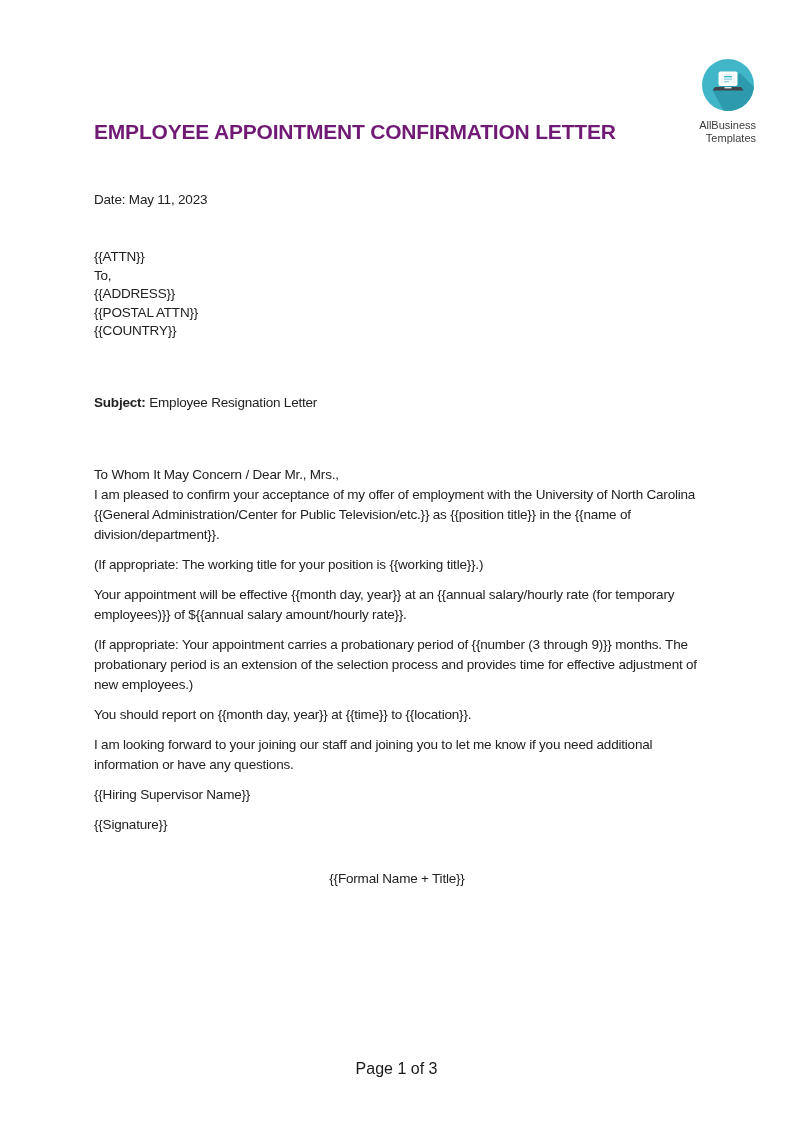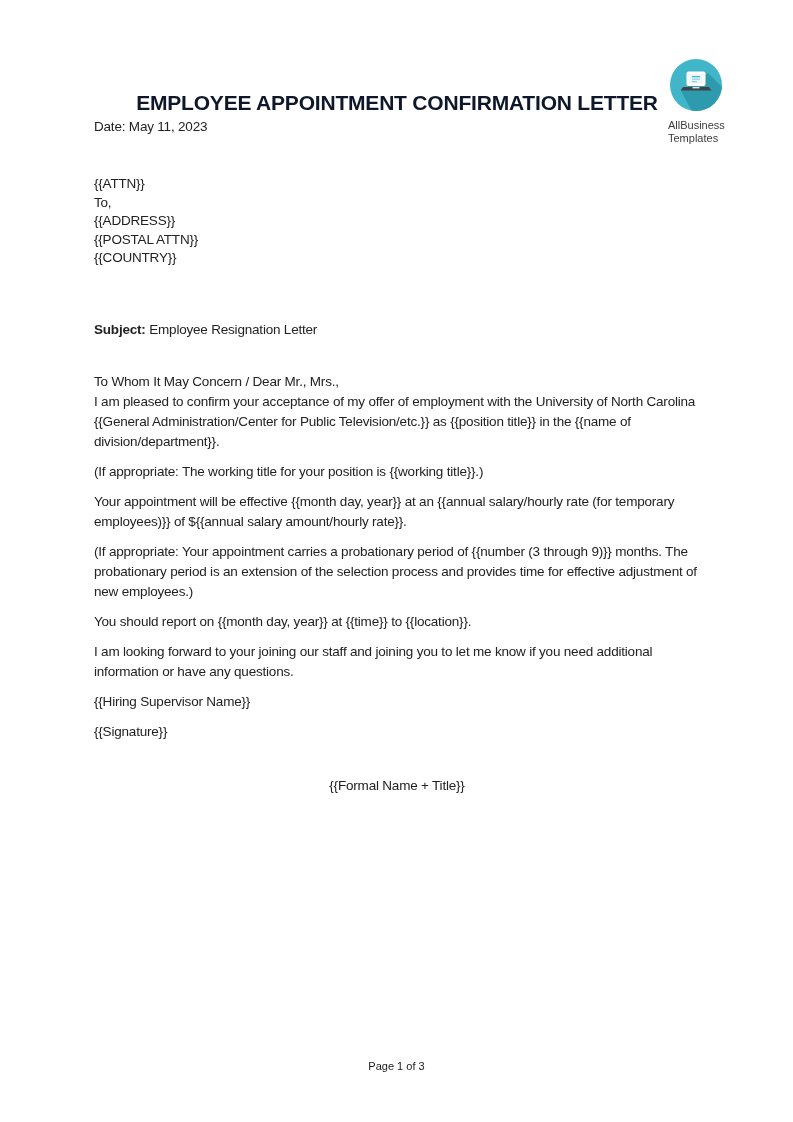--- a/index.html
+++ b/index.html
@@ -19,29 +19,29 @@
   .content {
     position: absolute;
     left: 94px;
     width: 606px;
     top: 0;
     font-size: 13.5px;
     letter-spacing: -0.2px;
     line-height: 20px;
   }
   .doc-title {
-    margin: 89px 0 0 0;
+    margin: 118px 0 0 0;
     font-size: 21px;
     font-weight: bold;
-    color: #0f172a;
+    color: #701a75;
     letter-spacing: -0.2px;
-    text-align: center;
     line-height: 28px;
   }
   .date-line {
+    margin-top: 44px;
   }
   .recipient-block {
     margin-top: 38px;
     line-height: 18.5px;
   }
   .subject-line {
     margin-top: 52px;
   }
   .subject-line .lbl {
     font-weight: bold;
@@ -54,36 +54,36 @@
   }
   p.sig-gap {
     margin-top: 34px;
     text-align: center;
   }
   .logo {
     position: absolute;
     left: 668px;
     top: 57px;
     width: 88px;
-    text-align: left;
+    text-align: right;
   }
   .logo-text {
     margin-top: 2px;
     font-size: 11px;
     line-height: 13px;
     color: #3c3c3c;
     letter-spacing: 0;
   }
   .footer {
     position: absolute;
     top: 1060px;
     left: 0;
     width: 100%;
     text-align: center;
-    font-size: 11px;
+    font-size: 16px;
     color: #1a1a1a;
   }
 </style>
 </head>
 <body>
 
 <div class="page">
 
   <div class="logo">
     <svg width="56" height="56" viewBox="0 0 56 56">
@@ -118,21 +118,21 @@
     <div class="recipient-block">
       <div>{{ATTN}}</div>
       <div>To,</div>
       <div>{{ADDRESS}}</div>
       <div>{{POSTAL ATTN}}</div>
       <div>{{COUNTRY}}</div>
     </div>
 
     <div class="subject-line"><span class="lbl">Subject:</span> <span>Employee Resignation Letter</span></div>
 
-    <p class="para" style="margin-top:32px">To Whom It May Concern / Dear Mr., Mrs.,</p>
+    <p class="para" style="margin-top:52px">To Whom It May Concern / Dear Mr., Mrs.,</p>
 
     <p class="para first">I am pleased to confirm your acceptance of my offer of employment with the University of North Carolina {{General Administration/Center for Public Television/etc.}} as {{position title}} in the {{name of division/department}}.</p>
     <p class="para">(If appropriate: The working title for your position is {{working title}}.)</p>
     <p class="para">Your appointment will be effective {{month day, year}} at an {{annual salary/hourly rate (for temporary employees)}} of ${{annual salary amount/hourly rate}}.</p>
     <p class="para">(If appropriate: Your appointment carries a probationary period of {{number (3 through 9)}} months. The probationary period is an extension of the selection process and provides time for effective adjustment of new employees.)</p>
     <p class="para">You should report on {{month day, year}} at {{time}} to {{location}}.</p>
     <p class="para">I am looking forward to your joining our staff and joining you to let me know if you need additional information or have any questions.</p>
 
     <p class="para">{{Hiring Supervisor Name}}</p>
     <p class="para">{{Signature}}</p>

